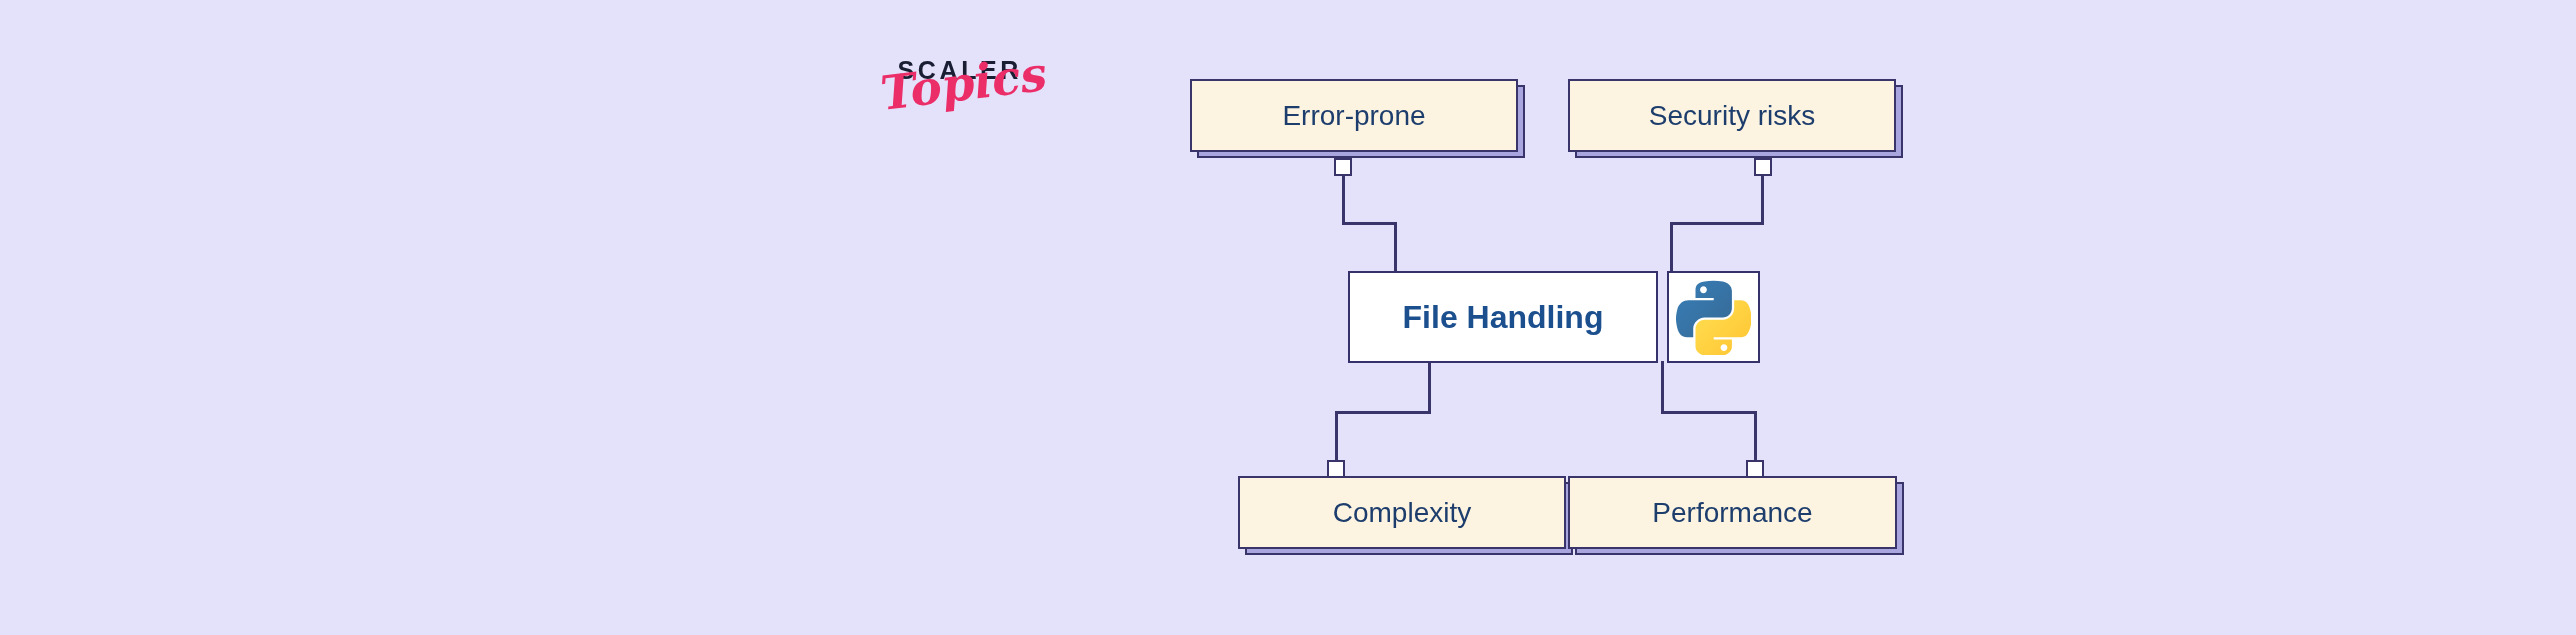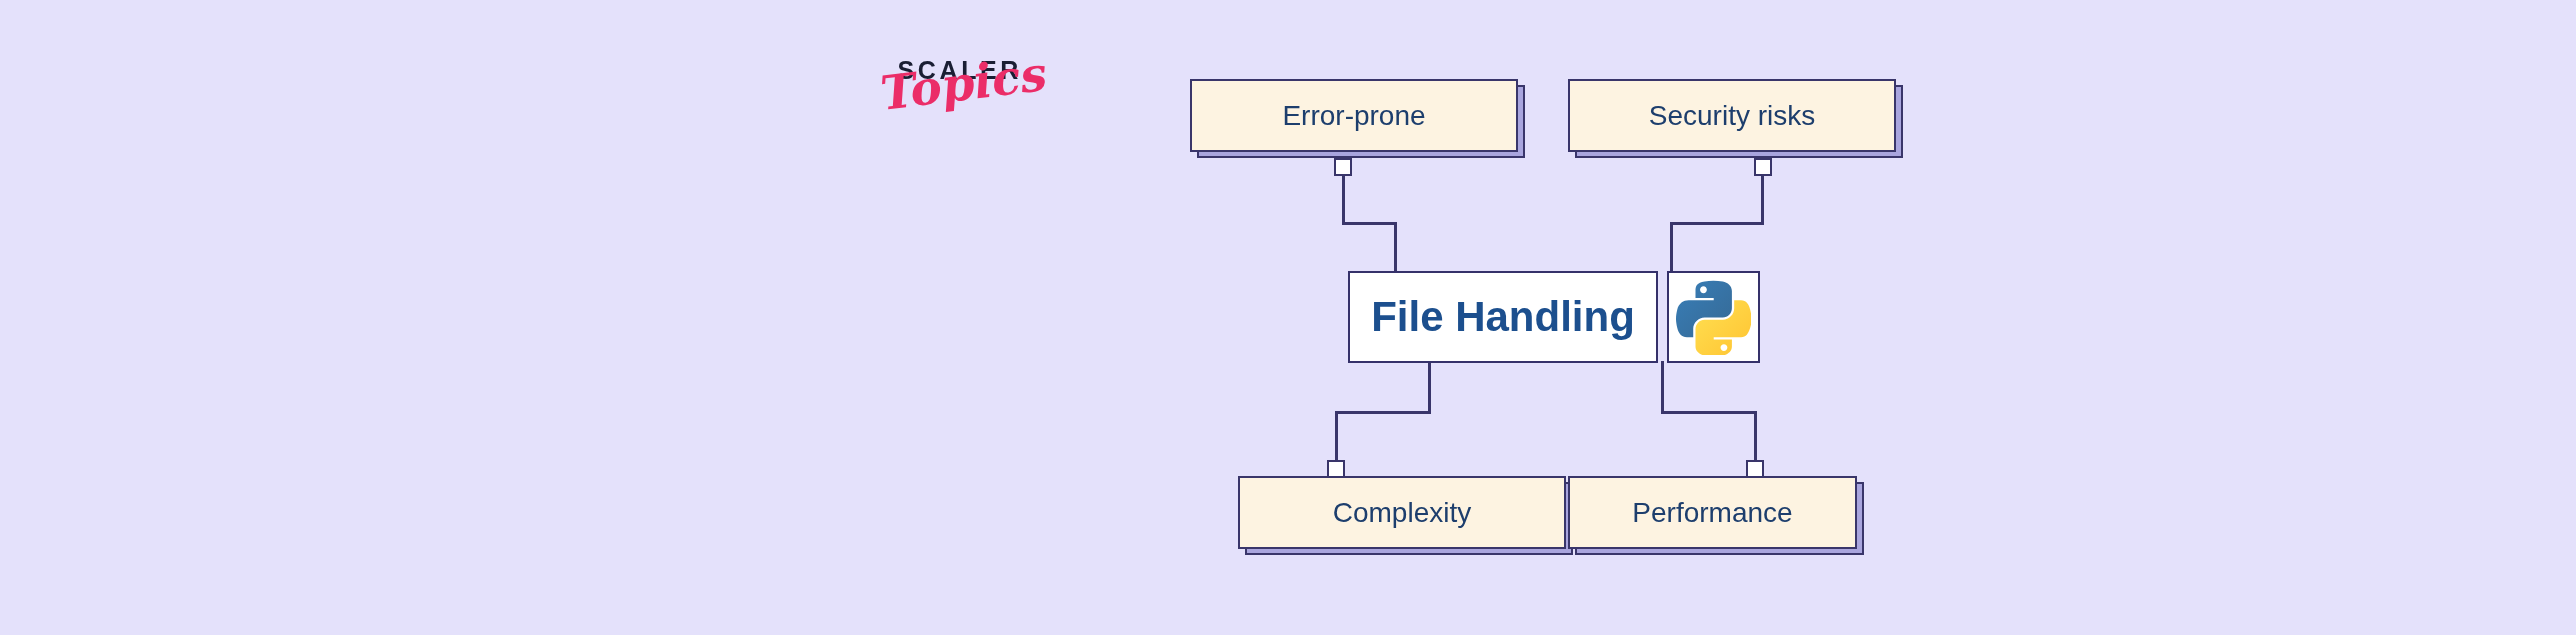--- a/index.html
+++ b/index.html
@@ -38,32 +38,32 @@
     background: #fdf3e1; border: 2.6px solid #39356a; box-sizing: border-box;
     display: flex; align-items: center; justify-content: center;
   }
   .node .label {
     font-size: 28px; color: #1d3e6d; white-space: nowrap;
   }
 
   #node-error       { left: 1190px; top: 79px; width: 328px; height: 73px; }
   #node-security    { left: 1568px; top: 79px; width: 328px; height: 73px; }
   #node-complexity  { left: 1190px; top: 476px; width: 328px; height: 73px; margin-left: 48px; }
-  #node-performance { left: 1568px; top: 476px; width: 289px; height: 73px; }
+  #node-performance { left: 1568px; top: 476px; width: 329px; height: 73px; }
 
   
   .panel {
     position: absolute; background: #ffffff;
     border: 2.6px solid #35316a; box-sizing: border-box;
     display: flex; align-items: center; justify-content: center;
   }
   #panel-center { left: 1348px; top: 271px; width: 310px; height: 92px; }
   #panel-python { left: 1667px; top: 271px; width: 93px; height: 92px; }
   #panel-center .title {
-    font-size: 42px; font-weight: bold; color: #1c4f8e; white-space: nowrap;
+    font-size: 32px; font-weight: bold; color: #1c4f8e; white-space: nowrap;
   }
   #panel-python svg { width: 75px; height: 75px; display: block; }
 
   
   .seg { position: absolute; background: #39356a; }
   
   #seg-a1 { left: 1342px; top: 176px; width: 2.6px;   height: 49px; }
   #seg-a2 { left: 1342px; top: 222px; width: 55px; height: 2.6px;  }
   #seg-a3 { left: 1394px; top: 222px; width: 2.6px;   height: 49px; }
   

